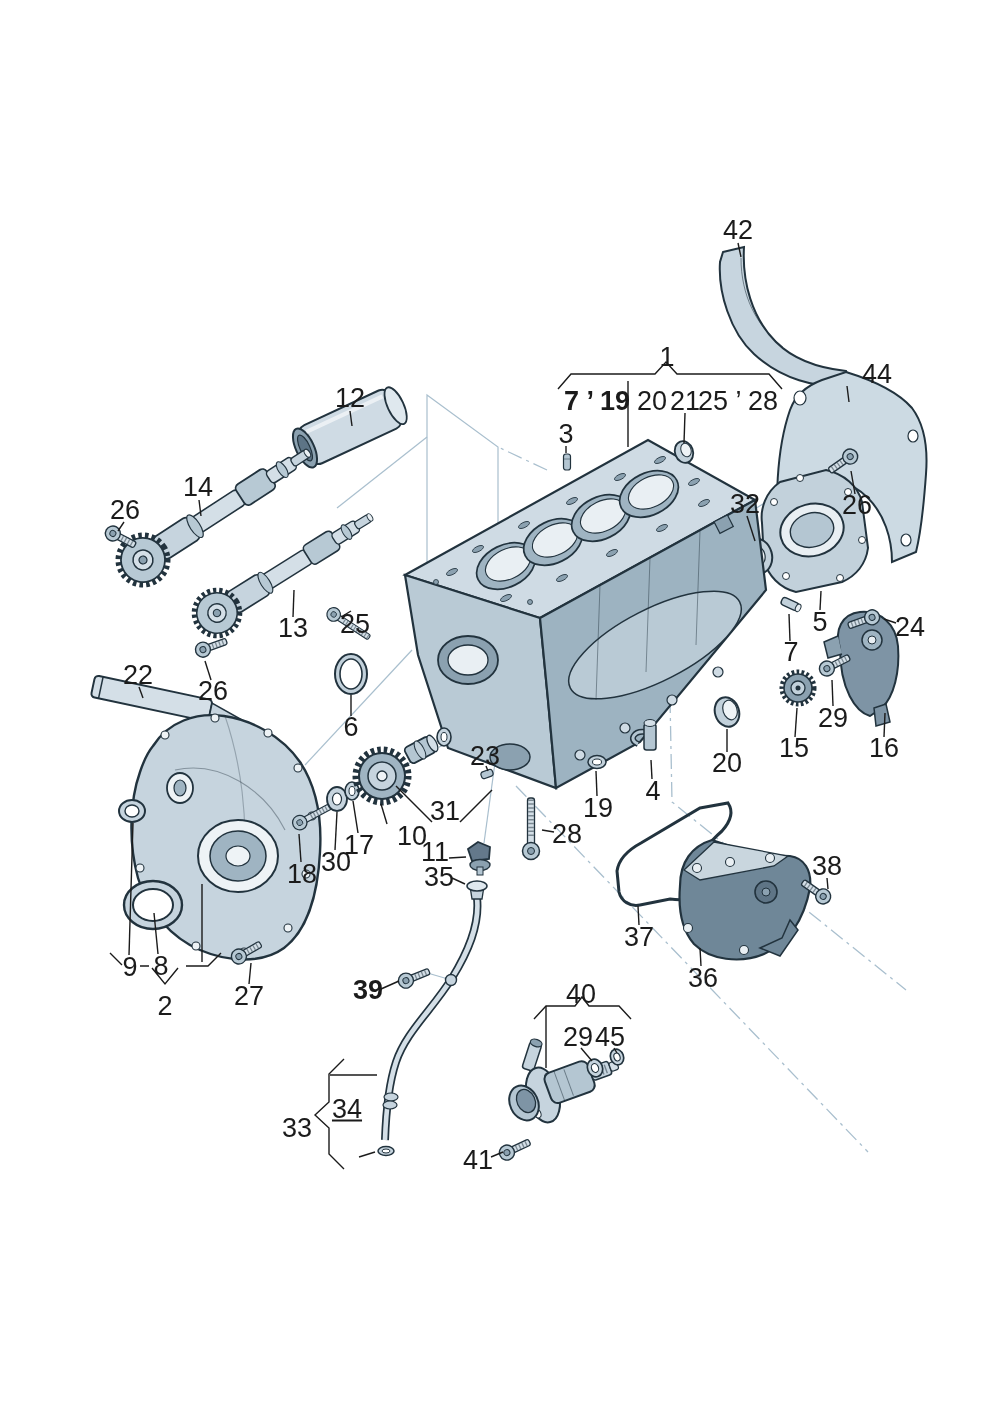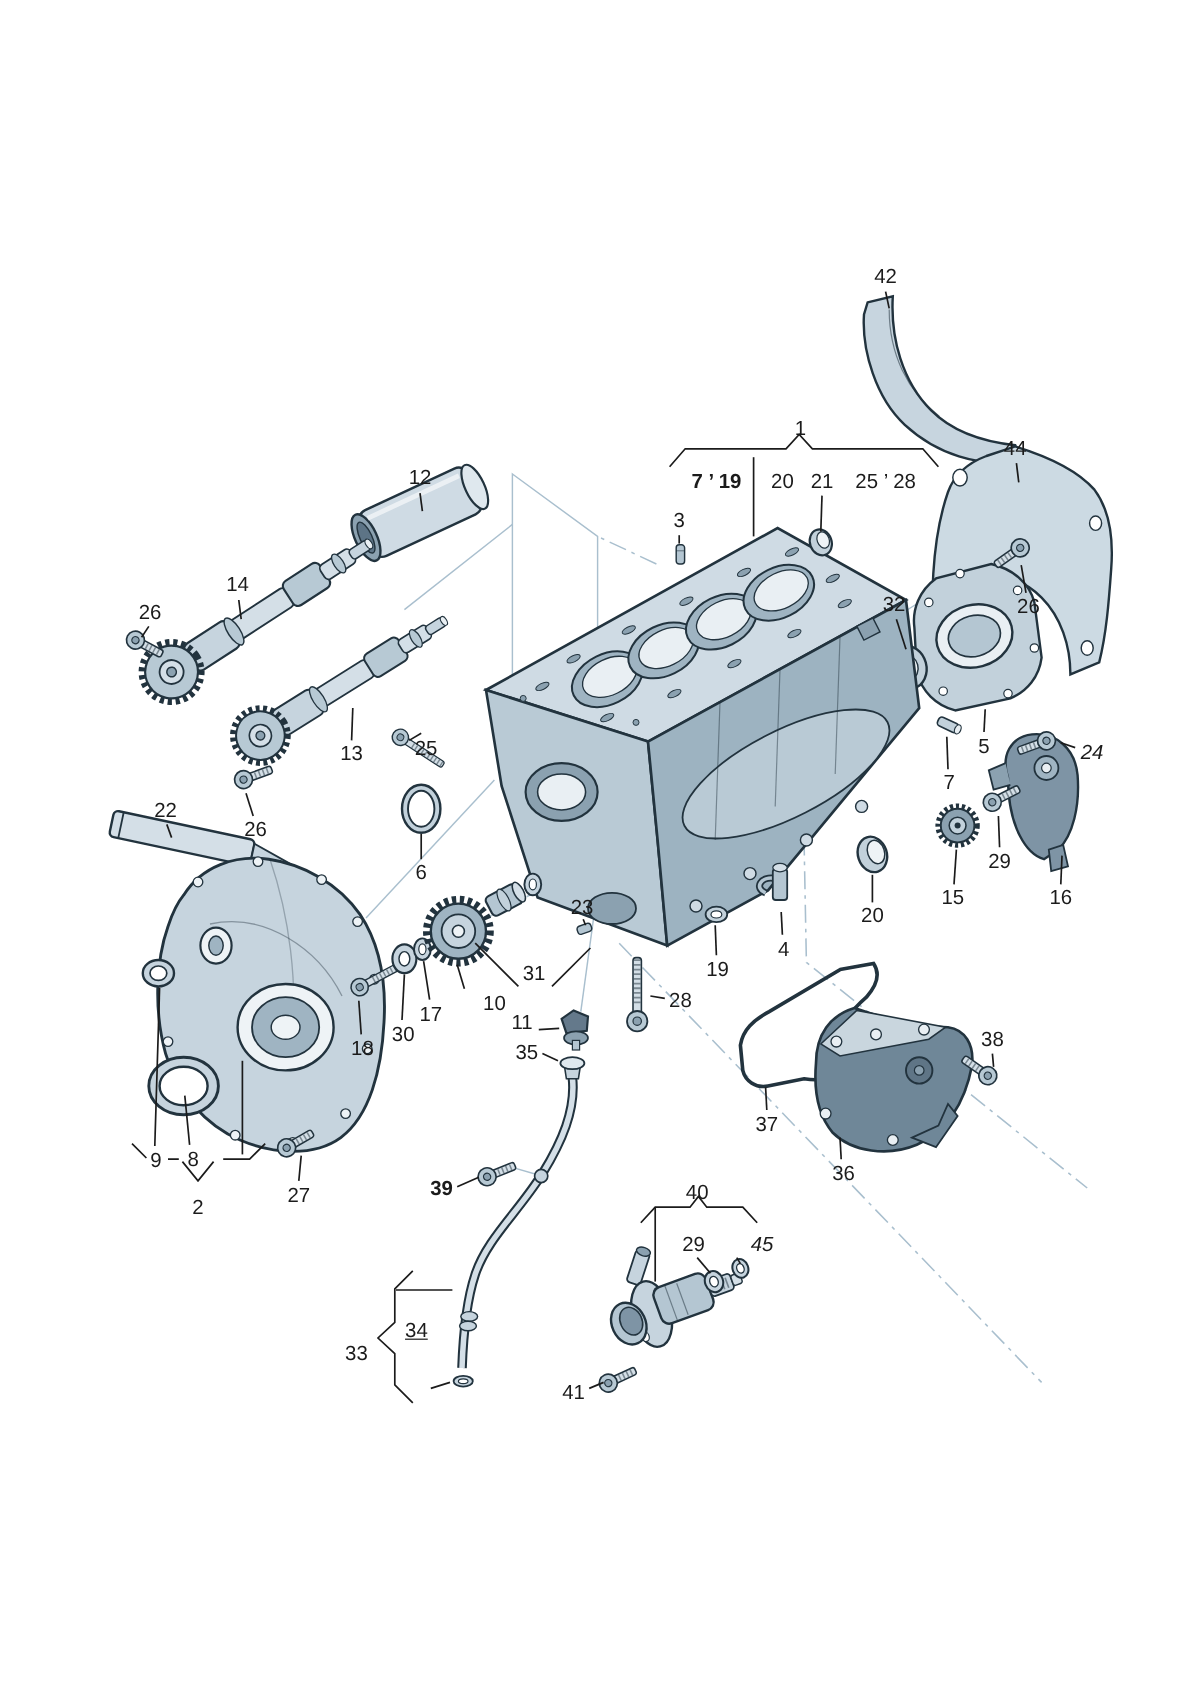--- a/index.html
+++ b/index.html
@@ -1,21 +1,21 @@
 <!DOCTYPE html>
 <html><head>
 <meta charset="utf-8">
 <style>
   html,body{margin:0;padding:0;background:#fff;}
   .stage{position:relative;width:992px;height:1403px;background:#ffffff;overflow:hidden;
          font-family:"Liberation Sans", sans-serif;}
   .artwork{position:absolute;left:0;top:0;width:992px;height:1403px;}
   .labels-layer{position:absolute;left:0;top:0;width:992px;height:1403px;pointer-events:none;}
   .part-label{position:absolute;transform:translate(-50%,-50%);
-      font-size:17px;line-height:1;color:#1b1b1b;white-space:nowrap;}
+      font-size:27px;line-height:1;color:#1b1b1b;white-space:nowrap;}
   .footer-bar{position:absolute;left:705px;top:1364px;width:287px;height:39px;
       background:#101010;color:#ffffff;display:flex;align-items:center;justify-content:center;
       font-size:19px;letter-spacing:.2px;}
 </style>
 </head>
 <body>
 
 <div class="stage">
 
 <svg class="artwork" viewBox="0 0 992 1403">
@@ -399,38 +399,38 @@
     <path d="M344,1059 L329,1074 L329,1102 L315,1115 L329,1128 L329,1154 L344,1169"></path>
     <path d="M330,1075 L377,1075"></path>
     <path d="M359,1157 L375,1152"></path>
     <path d="M491,1157 L503,1152"></path>
   </g>
 </svg>
 
 <div class="labels-layer">
       <span class="part-label" style="left: 738px; top: 230px;">42</span>
       <span class="part-label" style="left: 667px; top: 357px;">1</span>
-      <span class="part-label" style="left: 846px; top: 374px;">44</span>
+      <span class="part-label" style="left: 877px; top: 374px;">44</span>
       <span class="part-label" style="left: 597px; top: 401px; font-weight: bold;">7 ’ 19</span>
       <span class="part-label" style="left: 652px; top: 401px;">20</span>
       <span class="part-label" style="left: 685px; top: 401px;">21</span>
       <span class="part-label" style="left: 738px; top: 401px;">25 ’ 28</span>
       <span class="part-label" style="left: 566px; top: 434px;">3</span>
       <span class="part-label" style="left: 350px; top: 398px;">12</span>
       <span class="part-label" style="left: 198px; top: 487px;">14</span>
       <span class="part-label" style="left: 125px; top: 510px;">26</span>
       <span class="part-label" style="left: 355px; top: 600px; margin-top: 24px;">25</span>
       <span class="part-label" style="left: 293px; top: 628px;">13</span>
       <span class="part-label" style="left: 138px; top: 675px;">22</span>
       <span class="part-label" style="left: 213px; top: 691px;">26</span>
       <span class="part-label" style="left: 351px; top: 727px;">6</span>
       <span class="part-label" style="left: 745px; top: 504px;">32</span>
       <span class="part-label" style="left: 857px; top: 505px;">26</span>
       <span class="part-label" style="left: 820px; top: 622px;">5</span>
-      <span class="part-label" style="left: 910px; top: 627px; font-style: italic;">24</span>
+      <span class="part-label" style="left: 910px; top: 627px;">24</span>
       <span class="part-label" style="left: 791px; top: 652px;">7</span>
       <span class="part-label" style="left: 833px; top: 718px;">29</span>
       <span class="part-label" style="left: 794px; top: 748px;">15</span>
       <span class="part-label" style="left: 884px; top: 748px;">16</span>
       <span class="part-label" style="left: 727px; top: 763px;">20</span>
       <span class="part-label" style="left: 485px; top: 756px;">23</span>
       <span class="part-label" style="left: 445px; top: 811px;">31</span>
       <span class="part-label" style="left: 412px; top: 836px;">10</span>
       <span class="part-label" style="left: 359px; top: 845px;">17</span>
       <span class="part-label" style="left: 336px; top: 862px;">30</span>
@@ -443,20 +443,20 @@
       <span class="part-label" style="left: 639px; top: 937px;">37</span>
       <span class="part-label" style="left: 703px; top: 978px;">36</span>
       <span class="part-label" style="left: 827px; top: 866px;">38</span>
       <span class="part-label" style="left: 130px; top: 967px;">9</span>
       <span class="part-label" style="left: 161px; top: 966px;">8</span>
       <span class="part-label" style="left: 165px; top: 1006px;">2</span>
       <span class="part-label" style="left: 249px; top: 996px;">27</span>
       <span class="part-label" style="left: 368px; top: 990px; font-weight: bold;">39</span>
       <span class="part-label" style="left: 581px; top: 994px;">40</span>
       <span class="part-label" style="left: 578px; top: 1037px;">29</span>
-      <span class="part-label" style="left: 635px; top: 1037px; font-style: italic;">45</span>
+      <span class="part-label" style="left: 610px; top: 1037px;">45</span>
       <span class="part-label" style="left: 297px; top: 1128px;">33</span>
       <span class="part-label" style="left: 347px; top: 1109px; text-decoration: underline;">34</span>
       <span class="part-label" style="left: 478px; top: 1160px;">41</span>
     </div>
 
 
 </div>
 
 </body></html>

